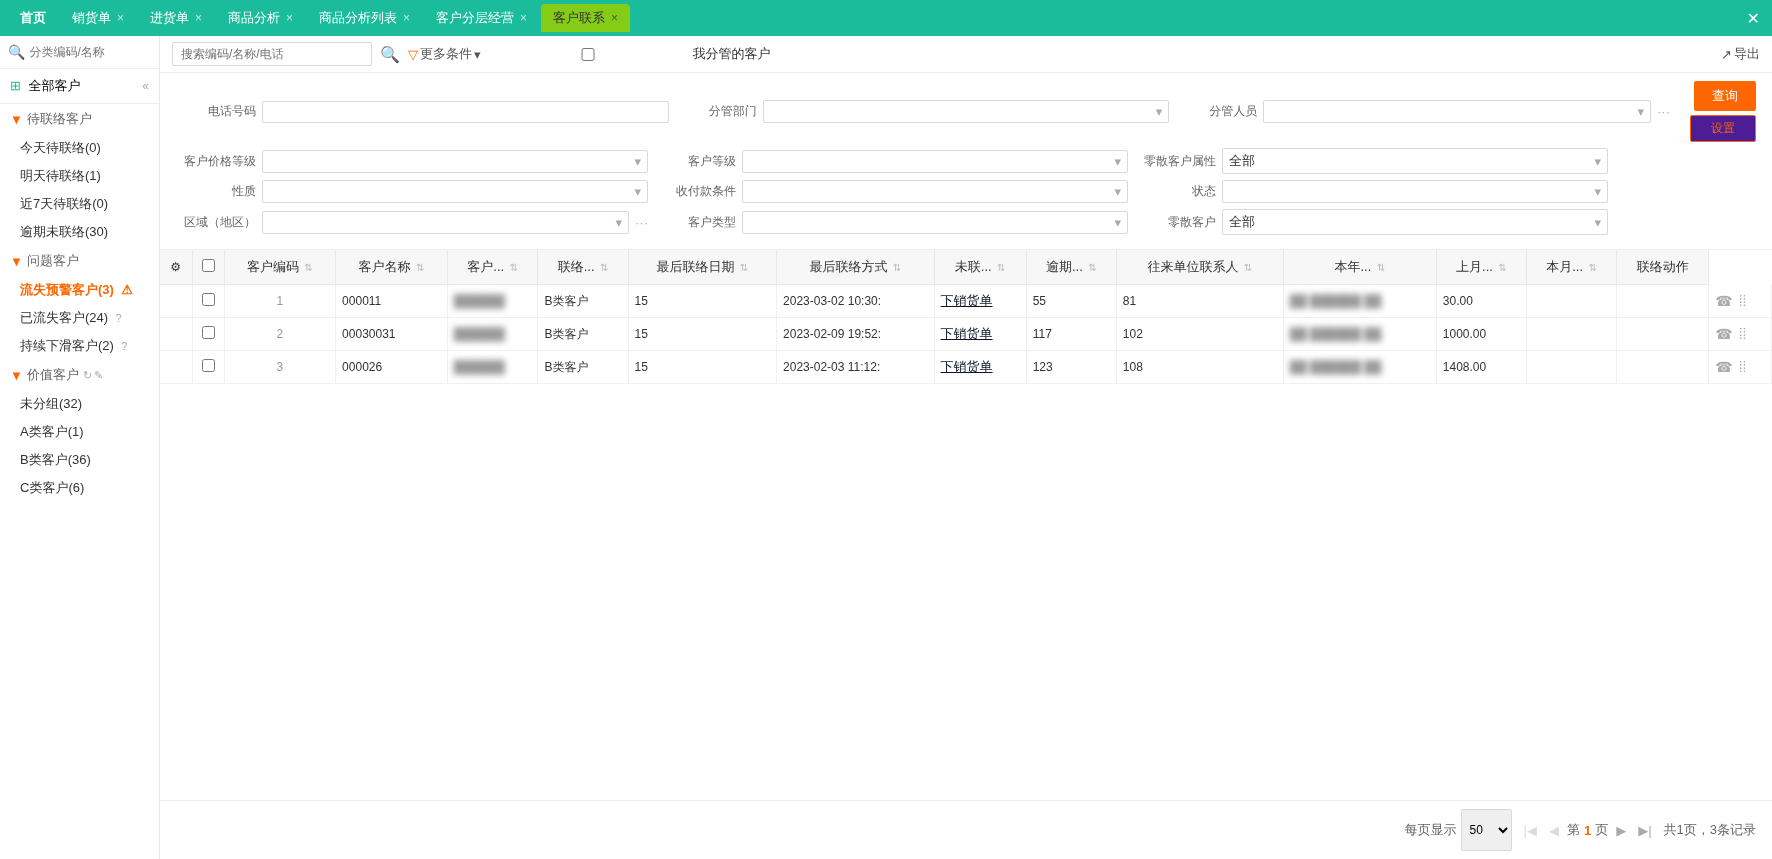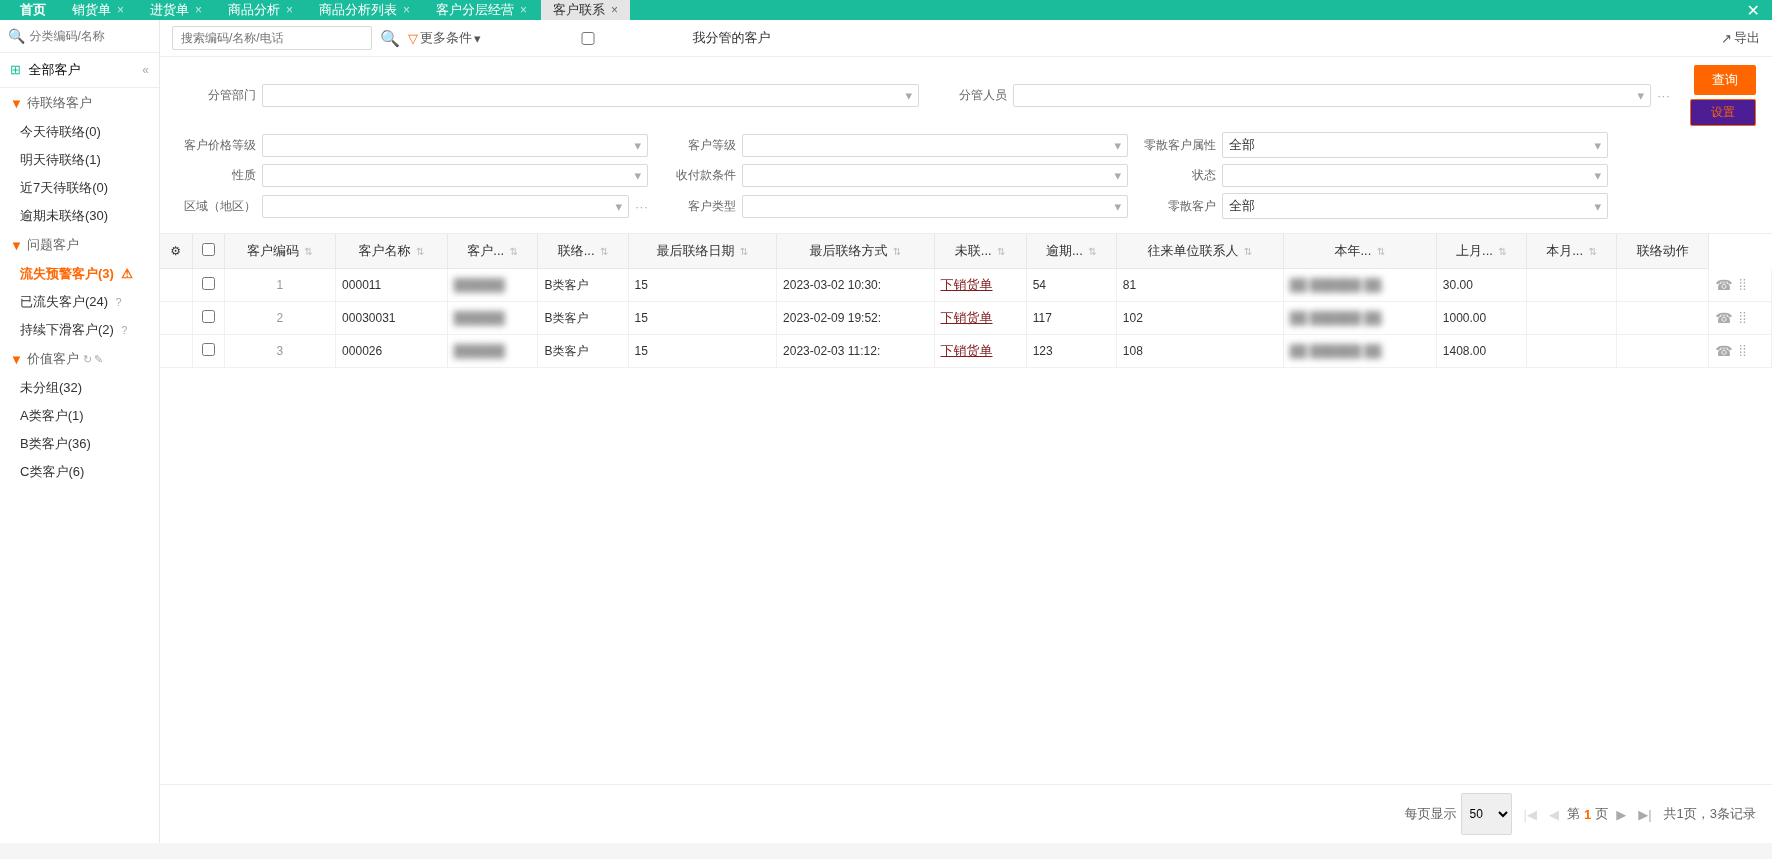--- a/index.html
+++ b/index.html
@@ -1,29 +1,29 @@
 <!DOCTYPE html>
 <html><head>
   <meta charset="utf-8">
   <style>
     * { box-sizing: border-box; margin: 0; padding: 0; font-family: "Microsoft YaHei", "PingFang SC", Arial, sans-serif; font-size: 13px; }
     body { background: #f5f5f5; overflow: hidden; }
 
     
     .tab-bar {
       display: flex; align-items: center;
-      background: #1abc9c; height: 20px; padding: 0 8px;
+      background: #1abc9c; height: 36px; padding: 0 8px;
       color: white; user-select: none;
     }
     .tab-bar .tab {
       display: flex; align-items: center; height: 28px;
       padding: 0 12px; margin-right: 2px; border-radius: 4px 4px 0 0;
       cursor: pointer; white-space: nowrap; color: white; font-size: 13px;
     }
-    .tab-bar .tab.active { background: #e5e5e5; color: #333; }
+    .tab-bar .tab.active { background: #84cc16; color: #333; }
     .tab-bar .tab .close { margin-left: 6px; font-size: 12px; opacity: 0.7; }
     .tab-bar .tab.home { font-weight: bold; }
     .tab-bar .spacer { flex: 1; }
     .tab-bar .close-all { color: white; font-size: 16px; cursor: pointer; padding: 4px; }
 
     
     .main-layout { display: flex; height: calc(100vh - 36px); }
 
     
     .sidebar {
@@ -141,21 +141,21 @@
       color: #333; border-bottom: 1px solid #e8e8e8;
       border-right: 1px solid #e8e8e8; white-space: nowrap;
       position: sticky; top: 0; background: #f7f7f7; z-index: 1;
     }
     td {
       padding: 7px 6px; font-size: 12px; color: #333;
       border-bottom: 1px solid #f0f0f0; border-right: 1px solid #f0f0f0;
       white-space: nowrap;
     }
     .sort-icon { color: #bbb; font-size: 10px; margin-left: 2px; }
-    .link { color: #7f1d1d; cursor: pointer; text-decoration: underline; }
+    .link { color: #0f172a; cursor: pointer; text-decoration: underline; }
     .blurred { filter: blur(3px); color: #999; }
     .action-icons { display: flex; gap: 6px; align-items: center; }
     .action-icon { color: #aaa; cursor: pointer; font-size: 14px; }
 
     
     .footer {
       background: white; border-top: 1px solid #eee;
       padding: 8px 16px; display: flex; align-items: center;
       justify-content: flex-end; gap: 8px; font-size: 12px; color: #666;
     }
@@ -302,20 +302,24 @@
       <div class="export-btn">
         <span>↗</span>
         <span>导出</span>
       </div>
     </div>
 
     <div class="adv-filter">
 
       <div class="adv-filter-row">
         <div class="adv-field">
+          <label>电话号码</label>
+          <input class="field-input" type="text" style="">
+        </div>
+        <div class="adv-field">
           <label>分管部门</label>
           <div class="field-select">
             <span></span>
             <span class="arrow">▾</span>
           </div>
         </div>
         <div class="adv-field">
           <label>分管人员</label>
           <div class="field-select">
             <span></span>
@@ -474,21 +478,21 @@
       <td class="checkbox-col">
         <input type="checkbox" style="">
       </td>
       <td style="color:#999;text-align:center;">1</td>
       <td>000011</td>
       <td class="blurred">██████</td>
       <td>B类客户</td>
       <td>15</td>
       <td>2023-03-02 10:30:</td>
       <td><span class="link">下销货单</span></td>
-      <td>54</td>
+      <td>55</td>
       <td>81</td>
       <td class="blurred">██ ██████ ██.</td>
       <td>30.00</td>
       <td></td>
       <td></td>
       <td>
         <div class="action-icons">
           <span class="action-icon">☎</span>
           <span class="action-icon">⁞⁞</span>
         </div>

